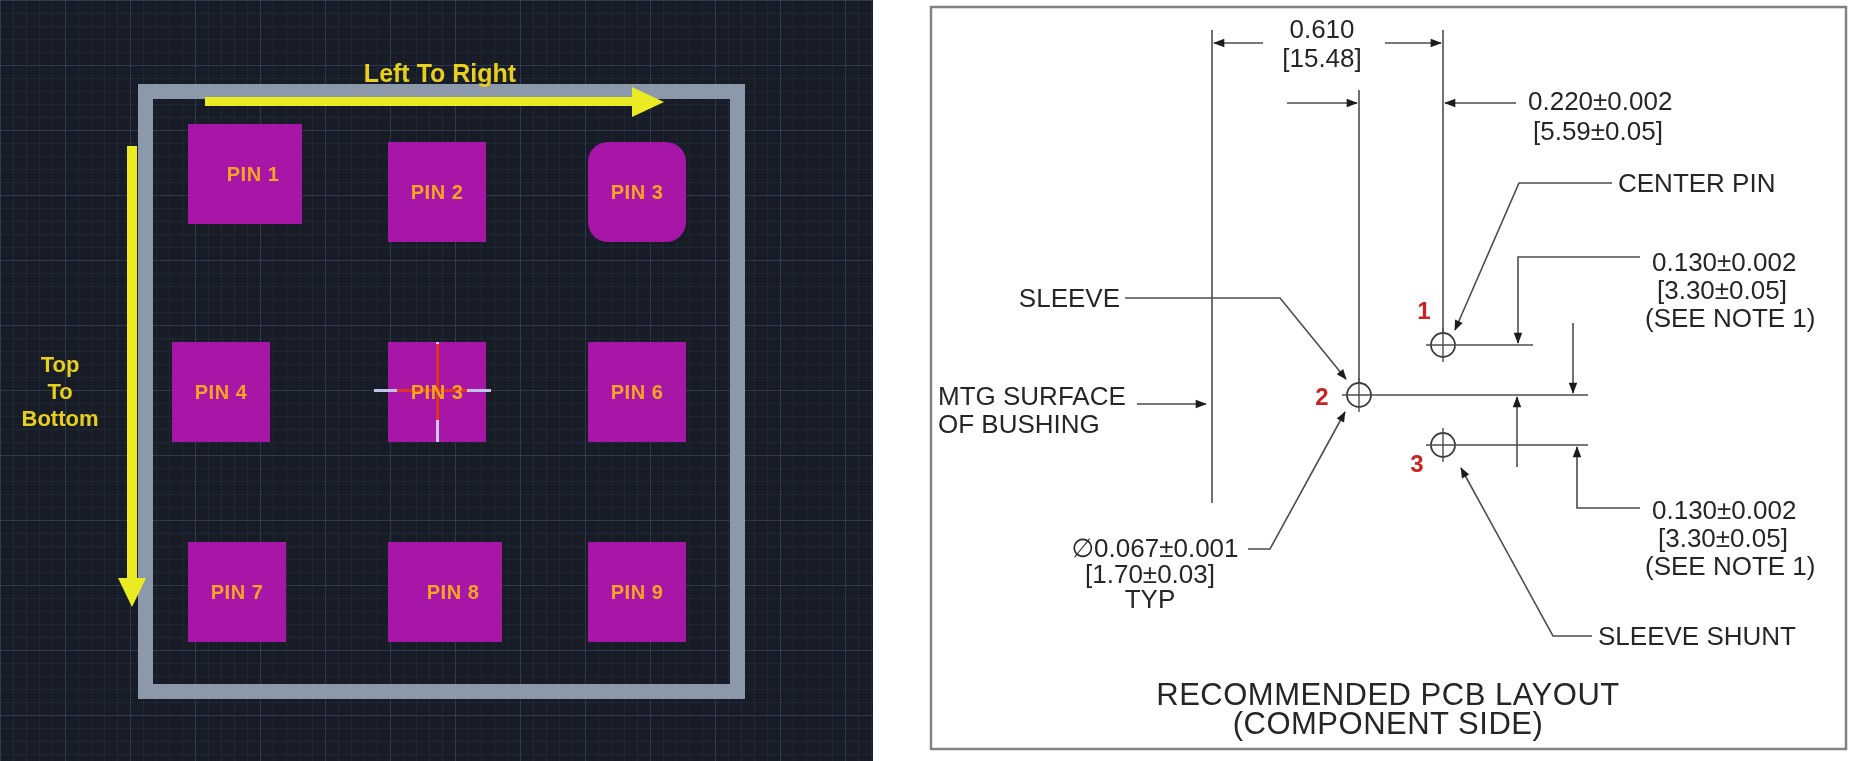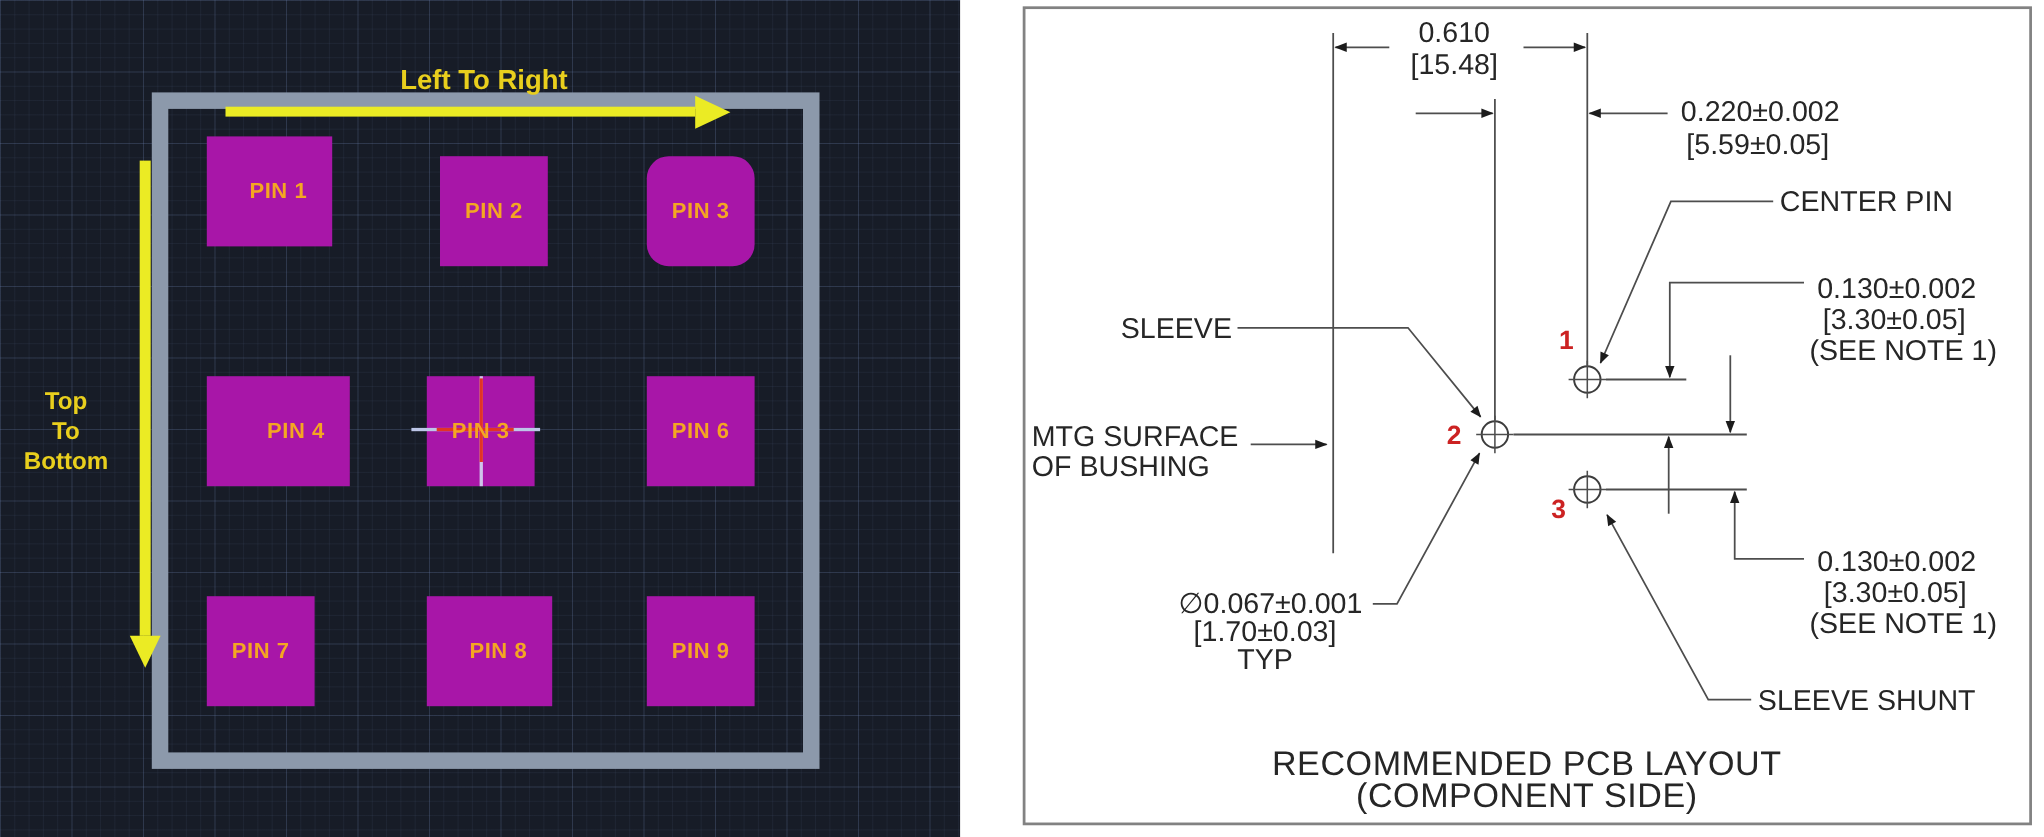--- a/index.html
+++ b/index.html
@@ -63,27 +63,27 @@
     <div class="v-head"></div>
     <div class="dir-label dir-v">
       <div>Top</div>
       <div>To</div>
       <div>Bottom</div>
     </div>
 
     <div class="pin" style="left:188px;top:124px;padding-left:16px;">
         <span class="pin-label">PIN 1</span>
       </div>
-    <div class="pin" style="left:388px;top:142px;margin-left:12px;">
+    <div class="pin" style="left:388px;top:142px;">
         <span class="pin-label">PIN 2</span>
       </div>
     <div class="pin" style="left:588px;top:142px;border-radius:20px;">
         <span class="pin-label">PIN 3</span>
       </div>
-    <div class="pin" style="left:188px;top:342px;padding-left:32px;">
+    <div class="pin" style="left:172px;top:342px;">
         <span class="pin-label">PIN 4</span>
       </div>
     <div class="pin" style="left:388px;top:342px;">
         <span class="pin-label">PIN 3</span>
       </div>
     <div class="pin" style="left:588px;top:342px;justify-content:center;">
         <span class="pin-label">PIN 6</span>
       </div>
     <div class="pin" style="left:188px;top:542px;">
         <span class="pin-label">PIN 7</span>

